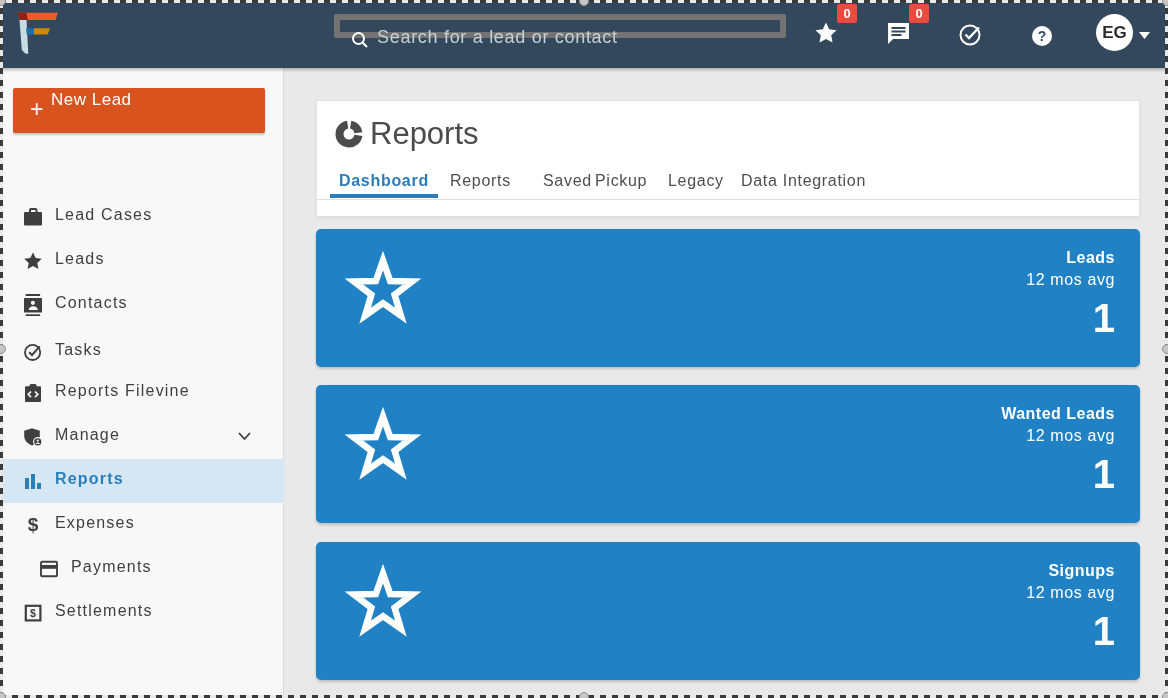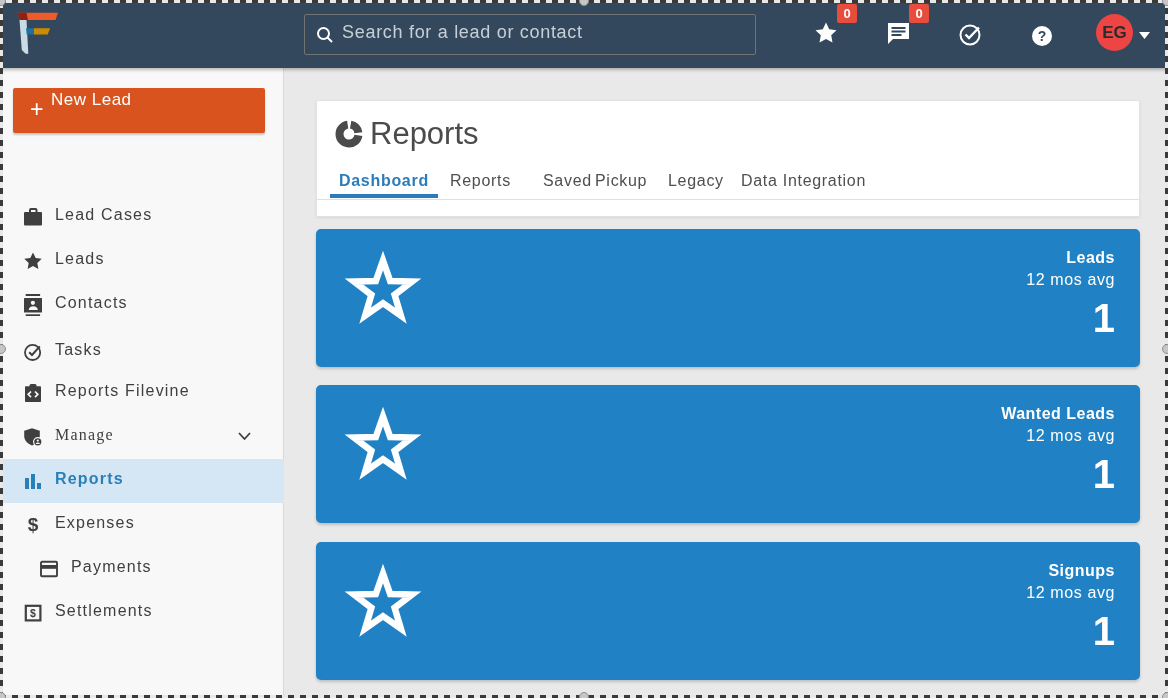--- a/index.html
+++ b/index.html
@@ -2,21 +2,21 @@
 <html><head>
 <meta charset="utf-8">
 <style>
 * { margin:0; padding:0; box-sizing:border-box; }
 html,body { width:1168px; height:698px; overflow:hidden; }
 body { font-family:"Liberation Sans", sans-serif; position:relative; background:#e9e9e9; }
 .abs { position:absolute; }
 
 
 #navbar { position:absolute; left:0; top:0; width:1168px; height:68px; background:#33485c; box-shadow:0 2px 3px rgba(0,0,0,.25); z-index:5; }
-#searchbox { position:absolute; left:304px; top:14px; width:452px; height:41px; border:1px solid #737373; border-radius:2px; color:#c9d2d9; font-size:17px; }
+#searchbox { position:absolute; left:334px; top:14px; width:452px; height:24px; border:6px solid #737373; border-radius:2px; color:#c9d2d9; font-size:17px; }
 #searchbox .ph { position:absolute; left:37px; top:7px; font-size:18px; letter-spacing:0.7px; color:#c8d0d7; }
 #searchbox svg { position:absolute; left:11px; top:11px; }
 .badge { position:absolute; width:20px; height:19px; background:#e84c3d; border-radius:2px; color:#fff; font-size:13px; font-weight:bold; text-align:center; line-height:19px; top:4px; }
 
 
 #sidebar { position:absolute; left:0; top:68px; width:284px; height:630px; background:#f8f8f8; border-right:1px solid #d9d9d9; z-index:2; }
 #newlead { position:absolute; left:13px; top:20px; width:252px; height:45px; background:#d9531f; border-radius:2px; color:#fff; box-shadow:0 2px 2px rgba(0,0,0,0.2); }
 #newlead .plus { position:absolute; left:17px; top:8px; font-size:23px; font-weight:normal; }
 #newlead .txt { position:absolute; left:38px; top:2px; font-size:17px; font-weight:normal; letter-spacing:0.5px; }
 .mi { position:absolute; left:0; width:284px; height:44px; color:#3f3f3f; font-size:16px; }
@@ -83,21 +83,21 @@
   <svg class="abs" style="left:959px;top:23px" width="23" height="23" viewBox="0 0 23 23">
     <circle cx="11" cy="12" r="9.5" fill="none" stroke="#fff" stroke-width="2"></circle>
     <polyline points="6.5,11.5 10,15 20,4.5" fill="none" stroke="#fff" stroke-width="2.4"></polyline>
   </svg>
 
   <svg class="abs" style="left:1031px;top:25px" width="22" height="22" viewBox="0 0 22 22">
     <circle cx="11" cy="11" r="10" fill="#fff"></circle>
     <text x="11" y="16" font-size="14" font-weight="bold" fill="#33485c" text-anchor="middle">?</text>
   </svg>
 
-  <div class="abs" style="left:1096px;top:14px;width:37px;height:37px;border-radius:50%;background:#ef4444;color:#2b2b2b;font-weight:bold;font-size:17px;text-align:center;line-height:37px;">EG</div>
+  <div class="abs" style="left:1096px;top:14px;width:37px;height:37px;border-radius:50%;background:#ffffff;color:#2b2b2b;font-weight:bold;font-size:17px;text-align:center;line-height:37px;">EG</div>
   <svg class="abs" style="left:1139px;top:32px" width="11" height="7" viewBox="0 0 11 7">
       <polygon points="0,0 11,0 5.5,7" fill="#fff"></polygon>
     </svg>
 </div>
 
 <div id="sidebar">
   <div id="newlead">
       <span class="plus">+</span>
       <span class="txt">New Lead</span>
     </div>
@@ -134,21 +134,21 @@
   </div>
   <div class="mi" style="top:303px;">
     <svg class="icon" viewBox="0 0 18 18">
         <rect x="5.5" y="0" width="7" height="4" rx="1.5" fill="#3f3f3f"></rect>
         <rect x="1" y="2.2" width="16" height="15.8" rx="0.8" fill="#3f3f3f"></rect>
         <path d="M7 7.5 L4.2 10.3 L7 13.1" fill="none" stroke="#f8f8f8" stroke-width="1.7"></path>
         <path d="M11 7.5 L13.8 10.3 L11 13.1" fill="none" stroke="#f8f8f8" stroke-width="1.7"></path>
       </svg>
     <span class="label">Reports Filevine</span>
   </div>
-  <div class="mi" style="top:347px;font-family:Liberation Serif, serif;">
+  <div class="mi" style="top:347px;">
     <svg class="icon" viewBox="0 0 18 18">
         <path d="M8 0.3 L15.8 2.8 V8 c0 4.8 -3.6 8 -7.8 9.5 C4 16 0.2 12.8 0.2 8 V2.8 z" fill="#3f3f3f"></path>
         <circle cx="13.8" cy="13.8" r="4.2" fill="#3f3f3f" stroke="#f8f8f8" stroke-width="1.2"></circle>
         <circle cx="13.8" cy="12.6" r="1.1" fill="#f8f8f8"></circle>
         <path d="M11.7 16 a2.2 1.8 0 0 1 4.3 0 z" fill="#f8f8f8"></path>
       </svg>
     <span class="label">Manage</span>
     <svg class="abs" style="left:238px;top:17px" width="13" height="9" viewBox="0 0 13 9">
         <polyline points="1,1 6.5,7 12,1" fill="none" stroke="#3f3f3f" stroke-width="1.8"></polyline>
       </svg>

